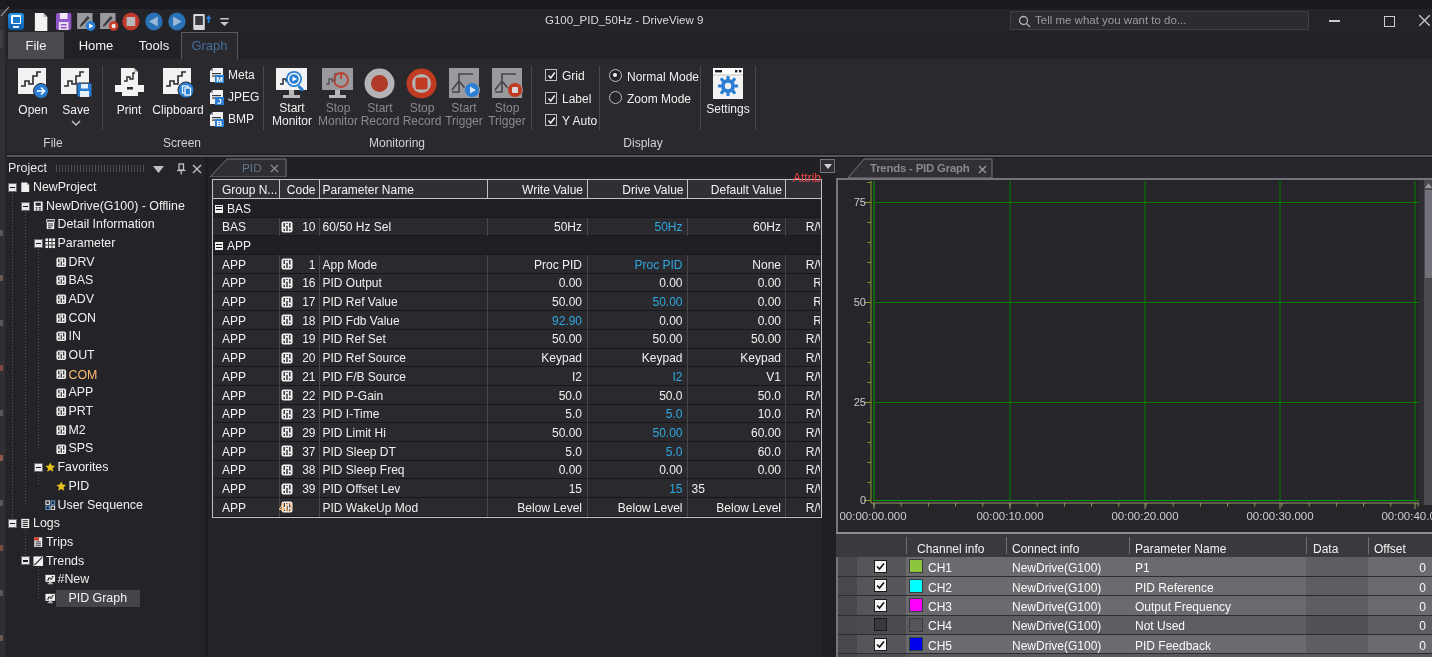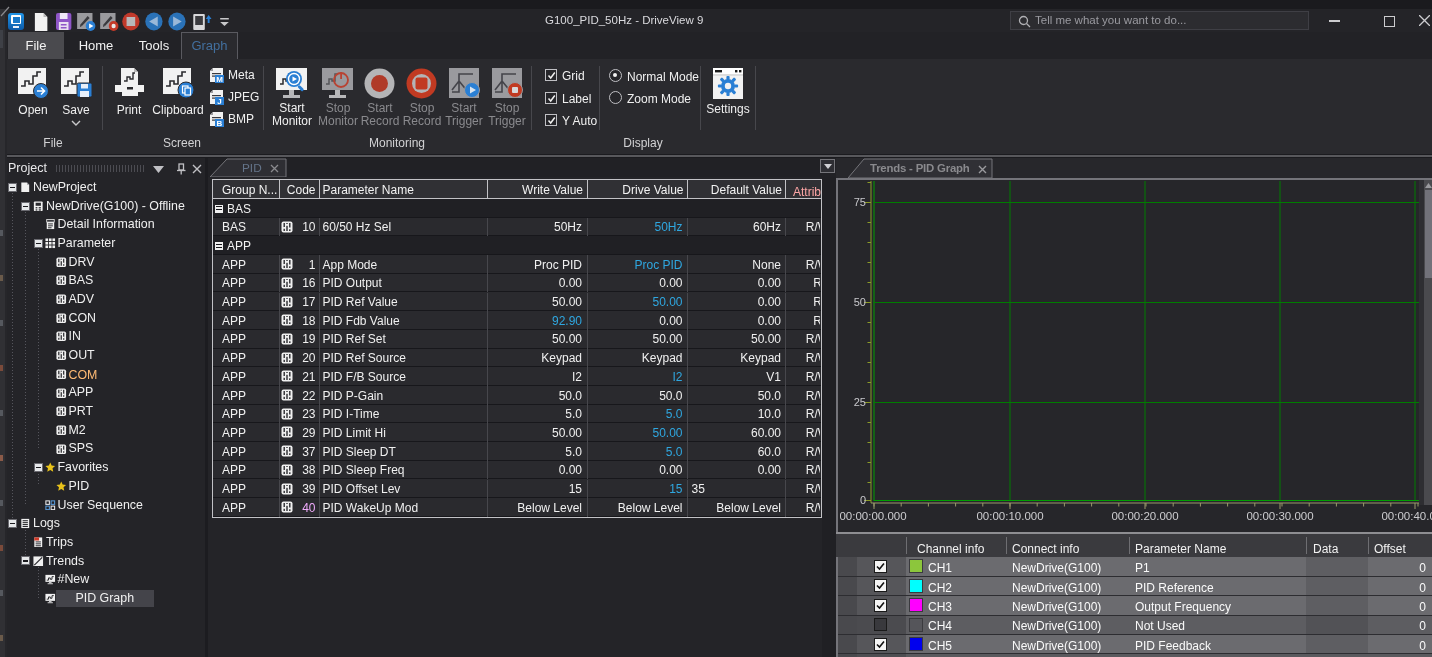--- a/index.html
+++ b/index.html
@@ -449,21 +449,21 @@
       <rect x="4.5" y="9" width="3" height="1.5" fill="#c8c8ca"></rect>
       <rect x="3" y="10.5" width="6" height="1.2" fill="#c8c8ca"></rect>
     </svg>
 <div class="abs" style="left:57.5px;top:413.2px;height:17px;line-height:17px;color:#f0f0f0;font-size:12.4px">#New</div>
 <svg class="abs" style="left:45px;top:435.0px" width="10.5" height="10.5" viewBox="0 0 12 12">
       <rect x="0.5" y="1" width="11" height="8" fill="#f0f0f0"></rect>
       <path d="M2 7 L4 7 L4 4.5 L6 4.5 L6 6 L8 6 L8 3 L10 3" stroke="#2a2a2e" stroke-width="1.1" fill="none"></path>
       <rect x="4.5" y="9" width="3" height="1.5" fill="#c8c8ca"></rect>
       <rect x="3" y="10.5" width="6" height="1.2" fill="#c8c8ca"></rect>
     </svg>
-<div class="abs" style="left:55.5px;top:431.9px;height:17px;line-height:17px;background:#44444a;padding:0 20px;color:#f0f0f0;font-size:12.4px">PID Graph</div>
+<div class="abs" style="left:55.5px;top:431.9px;height:17px;line-height:17px;background:#44444a;padding:0 13px;color:#f0f0f0;font-size:12.4px">PID Graph</div>
 </div>
 <div class="abs" style="left:205px;top:158px;width:3px;height:499px;background:#1c1c20"></div>
 <div class="abs" style="left:208px;top:158px;width:628px;height:499px;background:#242428;overflow:hidden">
 <div class="abs" style="left:0;top:0;width:628px;height:19px;background:#212125"></div>
 <div class="abs" style="left:614px;top:19px;width:14px;height:480px;background:#202024"></div>
 <svg class="abs" style="left:2px;top:0" width="90" height="19" viewBox="0 0 90 19">
       <path d="M0 19 L17 1 L76 1 L76 19 Z" fill="#2e2e33" stroke="#75757a" stroke-width="1"></path>
     </svg>
 <div class="abs" style="left:34px;top:3px;color:#64748a;font-size:11.8px">PID</div>
 <svg class="abs" style="left:62px;top:6px" width="9" height="9" viewBox="0 0 9 9">
@@ -474,21 +474,21 @@
       <path d="M0 0 L8 0 L4 5 Z" fill="#d0d0d4"></path>
     </svg>
 <div class="abs" style="left:4px;top:21px;width:610px;height:339px;border:1px solid #c2c2c6;box-sizing:border-box;background:#2a2a2e"></div>
 <div class="abs" style="left:5px;top:22px;width:608px;height:19px;background:#303034;border-bottom:1px solid #c2c2c6;box-sizing:border-box"></div>
 <div class="abs" style="left:14px;top:25px;color:#f2f2f2">Group N...</div>
 <div class="abs" style="left:-42.5px;top:25px;width:150px;text-align:right;color:#f2f2f2">Code</div>
 <div class="abs" style="left:114.5px;top:25px;color:#f2f2f2">Parameter Name</div>
 <div class="abs" style="left:225px;top:25px;width:150px;text-align:right;color:#f2f2f2">Write Value</div>
 <div class="abs" style="left:325.5px;top:25px;width:150px;text-align:right;color:#f2f2f2">Drive Value</div>
 <div class="abs" style="left:424px;top:25px;width:150px;text-align:right;color:#f2f2f2">Default Value</div>
-<div class="abs" style="left:585px;top:27px;color:#fca5a5">Attrib</div>
+<div class="abs" style="left:585px;top:13px;color:#ef4444">Attrib</div>
 <div class="abs" style="left:71px;top:22px;width:1px;height:19px;background:#c2c2c6"></div>
 <div class="abs" style="left:110.5px;top:22px;width:1px;height:19px;background:#c2c2c6"></div>
 <div class="abs" style="left:279px;top:22px;width:1px;height:19px;background:#c2c2c6"></div>
 <div class="abs" style="left:379px;top:22px;width:1px;height:19px;background:#c2c2c6"></div>
 <div class="abs" style="left:478.5px;top:22px;width:1px;height:19px;background:#c2c2c6"></div>
 <div class="abs" style="left:577px;top:22px;width:1px;height:19px;background:#c2c2c6"></div>
 <div class="abs" style="left:5px;top:41.0px;width:608px;height:18.7px;background:#202024;border-bottom:1px solid #17171b;box-sizing:border-box"></div>
 <div class="abs" style="left:7px;top:46.5px;width:8px;height:8px;background:#f0f0f0"></div>
 <div class="abs" style="left:8px;top:48.3px;width:6px;height:1.2px;background:#17171b"></div>
 <div class="abs" style="left:8px;top:51.1px;width:6px;height:1.2px;background:#17171b"></div>
@@ -858,21 +858,21 @@
 <div class="abs" style="left:14px;top:342.7px;color:#f0f0f0">APP</div>
 <svg class="abs" style="left:72.5px;top:343.2px" width="12" height="12" viewBox="0 0 12 12">
       <rect x="0.5" y="0.5" width="11" height="11" rx="2" fill="#f0f0f0"></rect>
       <rect x="2.5" y="2" width="1.4" height="8" fill="#2a2a2e"></rect>
       <rect x="5.3" y="2" width="1.4" height="8" fill="#2a2a2e"></rect>
       <rect x="8.1" y="2" width="1.4" height="8" fill="#2a2a2e"></rect>
       <rect x="2.1" y="6" width="2.2" height="1.8" fill="#f0f0f0"></rect>
       <rect x="4.9" y="3" width="2.2" height="1.8" fill="#f0f0f0"></rect>
       <rect x="7.7" y="6.5" width="2.2" height="1.8" fill="#f0f0f0"></rect>
     </svg>
-<div class="abs" style="left:47.5px;top:342.7px;width:60px;text-align:right;color:#f0abfc">40</div>
+<div class="abs" style="left:47.5px;top:342.7px;width:60px;text-align:center;color:#fdba74">40</div>
 <div class="abs" style="left:114.5px;top:342.7px;color:#f0f0f0">PID WakeUp Mod</div>
 <div class="abs" style="left:284px;top:342.7px;width:90px;text-align:right;color:#f0f0f0">Below Level</div>
 <div class="abs" style="left:384px;top:342.7px;width:90.5px;text-align:right;color:#f0f0f0">Below Level</div>
 <div class="abs" style="left:483.5px;top:342.7px;width:89.5px;text-align:right;color:#f0f0f0">Below Level</div>
 <div class="abs" style="left:578px;top:342.7px;width:34px;height:15px;overflow:hidden">
       <div class="abs" style="left:0;top:0;width:63px;text-align:center;color:#f0f0f0">R/W</div>
     </div>
 </div>
 <div class="abs" style="left:836px;top:158px;width:596px;height:499px;background:#2d2d31;overflow:hidden">
 <div class="abs" style="left:0;top:0;width:596px;height:20px;background:#27272b"></div>

